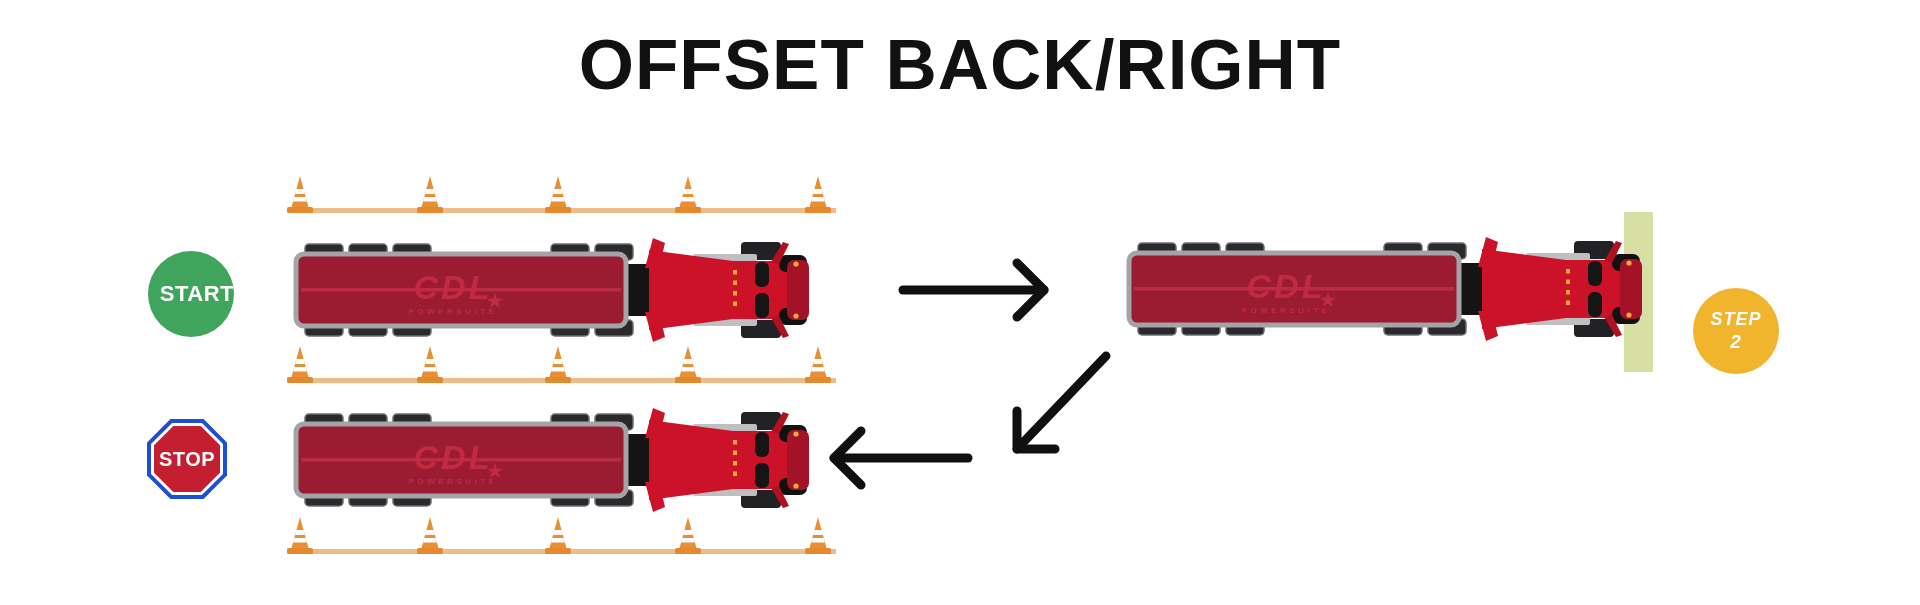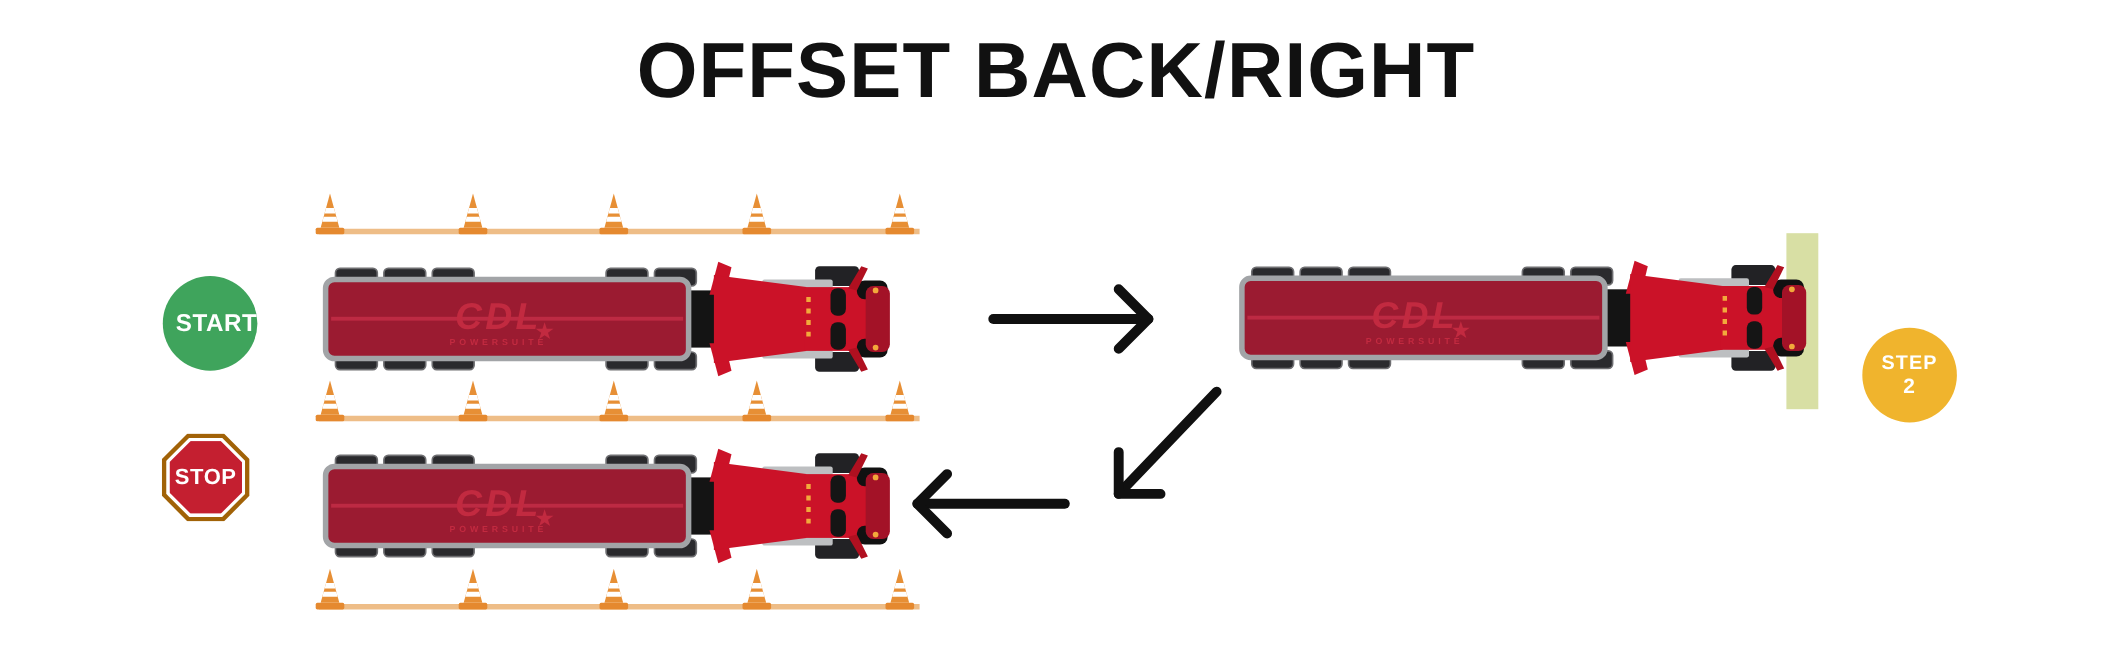--- a/index.html
+++ b/index.html
@@ -15,26 +15,26 @@
   .diagram-svg{position:absolute;left:0;top:0;}
   .badge{
     position:absolute;display:flex;flex-direction:column;align-items:center;justify-content:center;
     color:#ffffff;font-weight:700;text-align:center;line-height:1.05;
   }
   .badge-start{
     left:148px;top:251px;width:86px;height:86px;border-radius:50%;
     background:#3FA45C;font-size:22px;letter-spacing:0.5px;align-items:flex-end;
   }
   .badge-step2{
-    left:1693px;top:298px;width:86px;height:86px;border-radius:50%;
-    background:#F0B42D;font-size:18px;letter-spacing:1px;
+    left:1693px;top:288px;width:86px;height:86px;border-radius:50%;
+    background:#F0B42D;font-size:18px;letter-spacing:1px;font-style:italic;
   }
   .badge-step2 .l2{font-size:19px;margin-top:3px;}
   .octagon{
-    left:147px;top:394px;width:80px;height:80px;background:#a16207;
+    left:147px;top:419px;width:80px;height:80px;background:#1d4ed8;
     clip-path:polygon(29.3% 0,70.7% 0,100% 29.3%,100% 70.7%,70.7% 100%,29.3% 100%,0 70.7%,0 29.3%);
     text-align:center;
   }
   .octagon::before{
     content:"";position:absolute;inset:4px;background:#ffffff;
     clip-path:polygon(29.3% 0,70.7% 0,100% 29.3%,100% 70.7%,70.7% 100%,29.3% 100%,0 70.7%,0 29.3%);
   }
   .octagon::after{
     content:"";position:absolute;inset:7px;background:#C41F30;
     clip-path:polygon(29.3% 0,70.7% 0,100% 29.3%,100% 70.7%,70.7% 100%,29.3% 100%,0 70.7%,0 29.3%);

